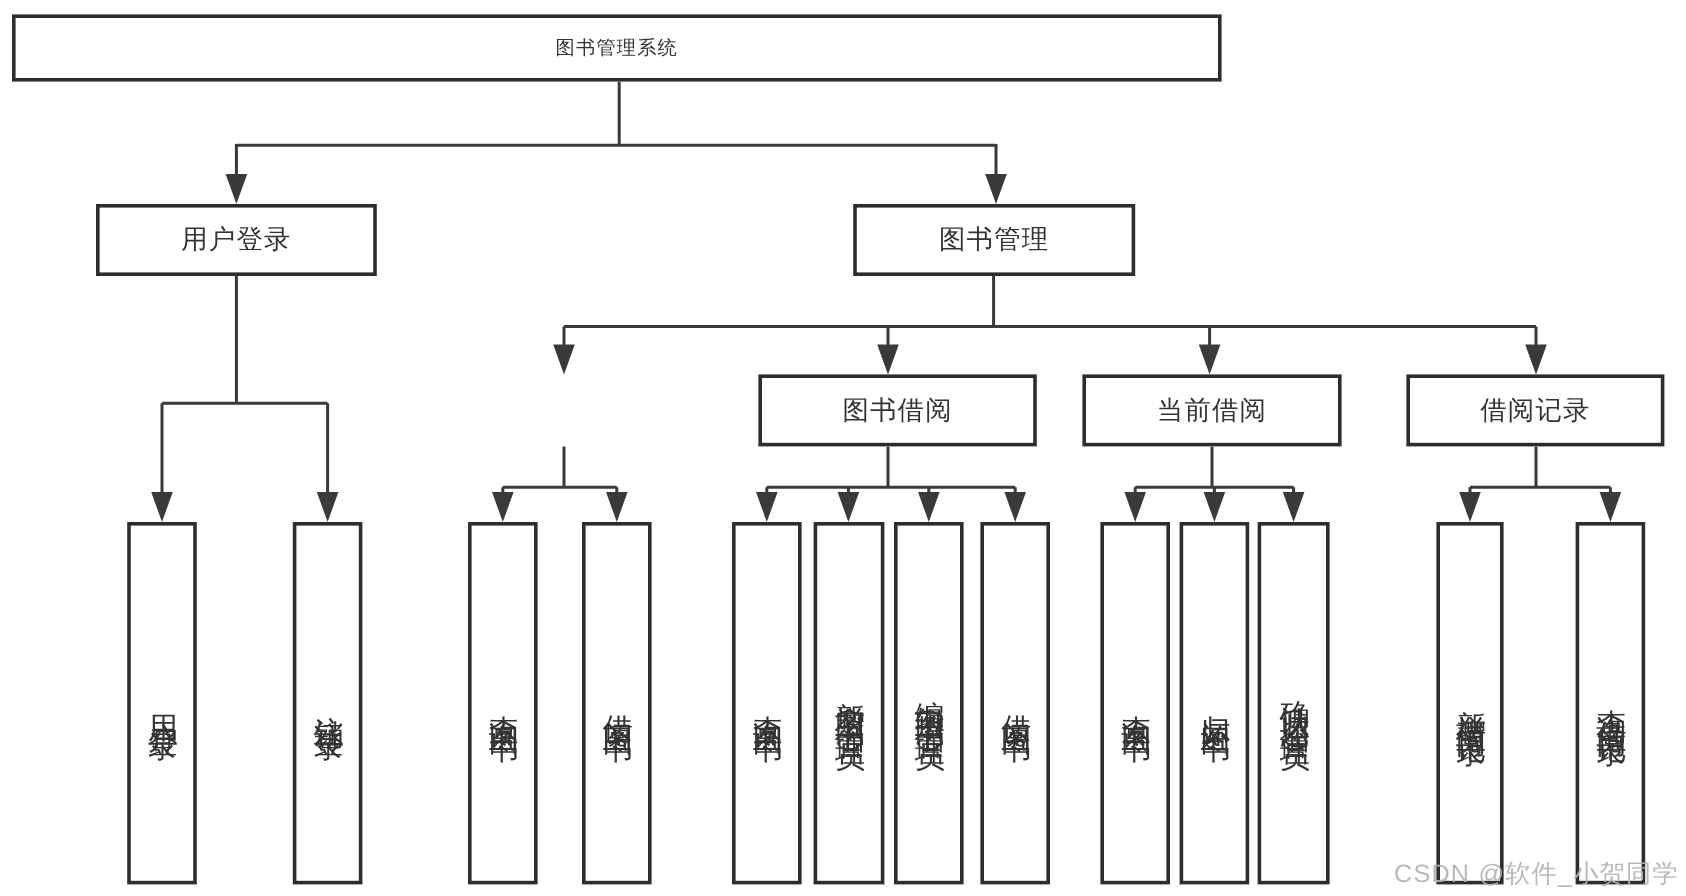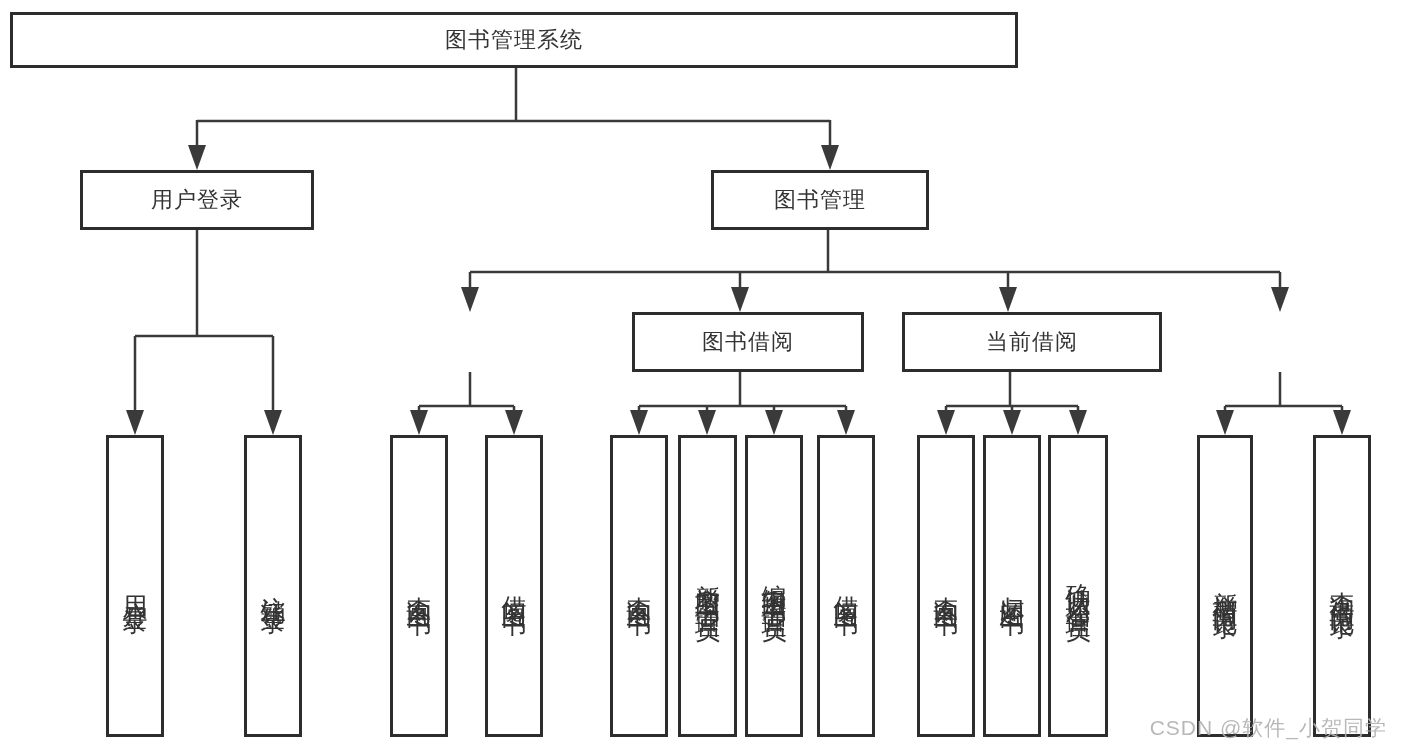--- a/index.html
+++ b/index.html
@@ -10,29 +10,29 @@
     color:var(--text,#333333);
     overflow:hidden;
   }
   .box{
     position:absolute;box-sizing:border-box;
     border:3px solid var(--border,#2d2d2d);
     background:#ffffff;
     display:flex;align-items:center;justify-content:center;
   }
   .box.h{height:60px;font-size:22px;letter-spacing:1px;white-space:nowrap;}
-  .box.root{left:10px;top:12px;width:1008px;height:56px;font-size:22px;letter-spacing:1px;}
+  .box.root{left:10px;top:12px;width:1008px;height:56px;font-size:16px;letter-spacing:1px;}
   .box.v{top:435px;height:302px;}
   .vt{
     writing-mode:vertical-rl;text-orientation:mixed;
     font-size:25px;line-height:1.15;letter-spacing:5px;
   }
   .connectors{position:absolute;left:0;top:0;color:var(--line,#3a3a3a);}
   .watermark{
-    position:absolute;top:714px;right:18px;
+    position:absolute;top:714px;right:6px;
     font-size:21px;letter-spacing:1px;
     color:var(--watermark,#b3b3b3);opacity:.92;
     white-space:nowrap;
   }
 </style>
 </head>
 <body>
 
 <div class="canvas">
 
@@ -65,24 +65,25 @@
       <polygon points="1003,410 1021,410 1012,435"></polygon>
       <polygon points="1069,410 1087,410 1078,435"></polygon>
       <polygon points="1216,410 1234,410 1225,435"></polygon>
       <polygon points="1333,410 1351,410 1342,435"></polygon>
     </g>
   </svg>
 
   <div class="box root">图书管理系统</div>
 
   <div class="box h" style="left:80px;top:170px;width:234px">用户登录</div>
-  <div class="box h" style="left:711px;top:170px;width:218px">图书管理</div>
+  <div class="box h" style="left:711px;top:170px;width:235px">图书管理</div>
 
   <div class="box h" style="left:632px;top:312px;width:232px">图书借阅</div>
-  <div class="box h" style="left:902px;top:312px;width:260px">当前借阅</div>
+  <div class="box h" style="left:902px;top:312px;width:216px">当前借阅</div>
+  <div class="box h" style="left:1172px;top:312px;width:215px">借阅记录</div>
 
   <div class="box v" style="left:106px;width:58px">
     <span class="vt">用户登录</span>
   </div>
   <div class="box v" style="left:244px;width:58px">
     <span class="vt">注销登录</span>
   </div>
 
   <div class="box v" style="left:390px;width:58px">
     <span class="vt">查询图书</span>

